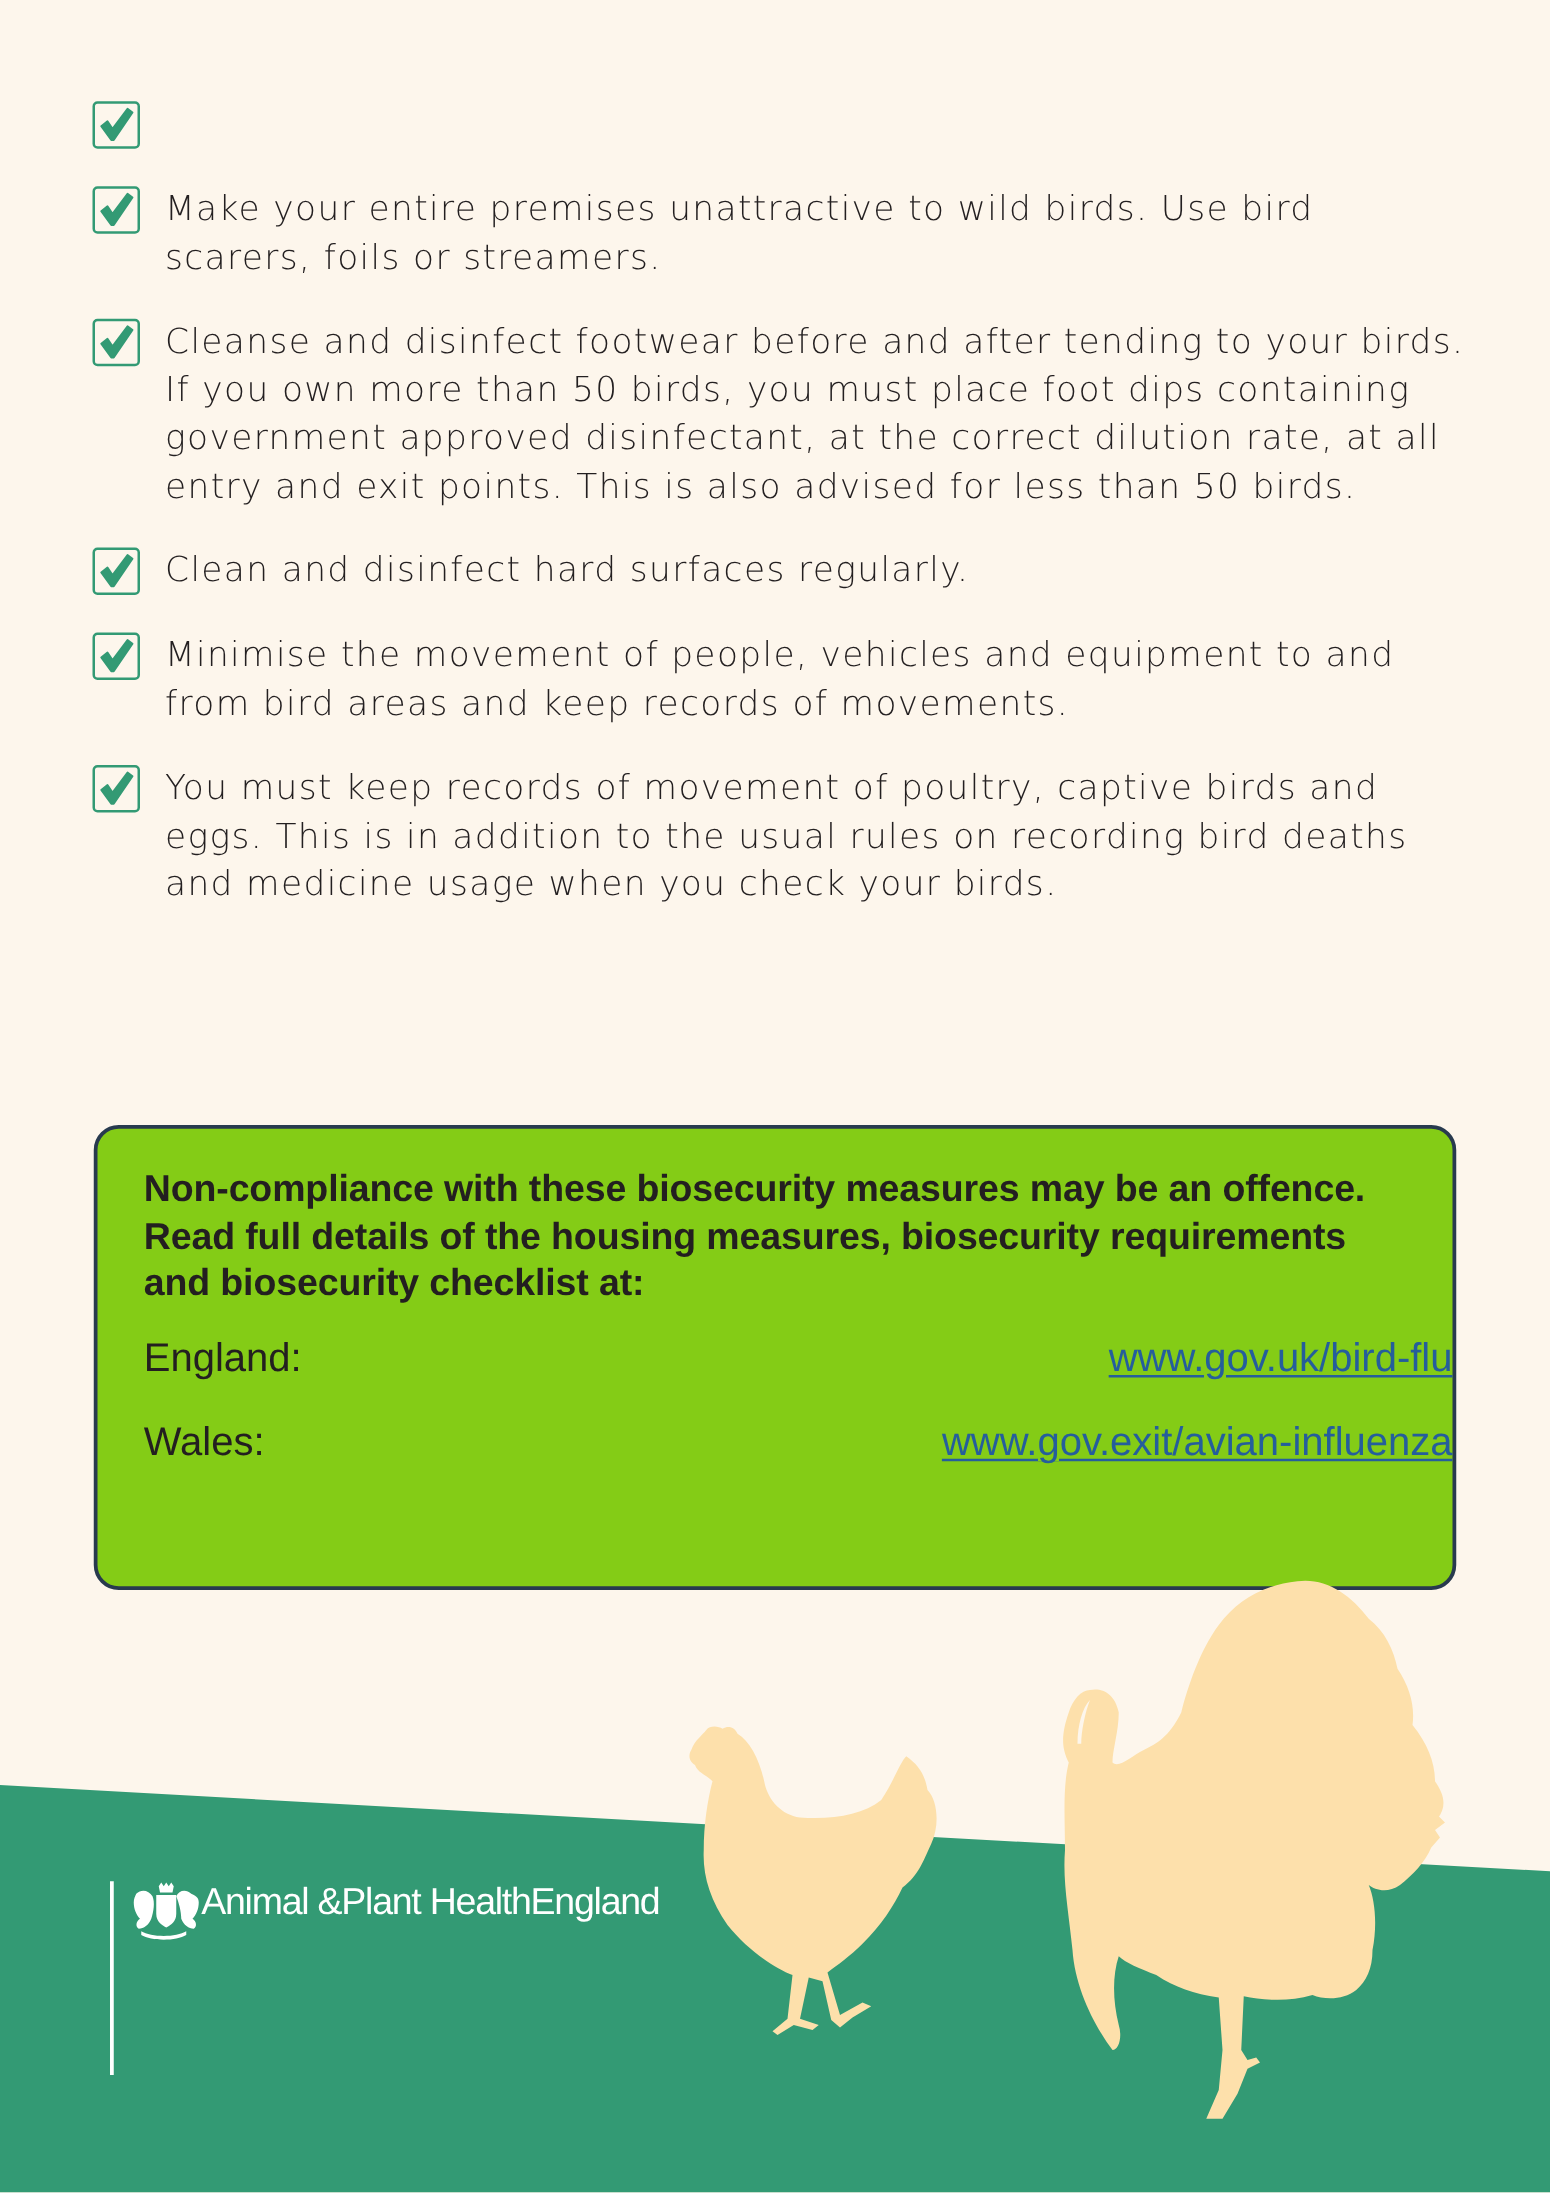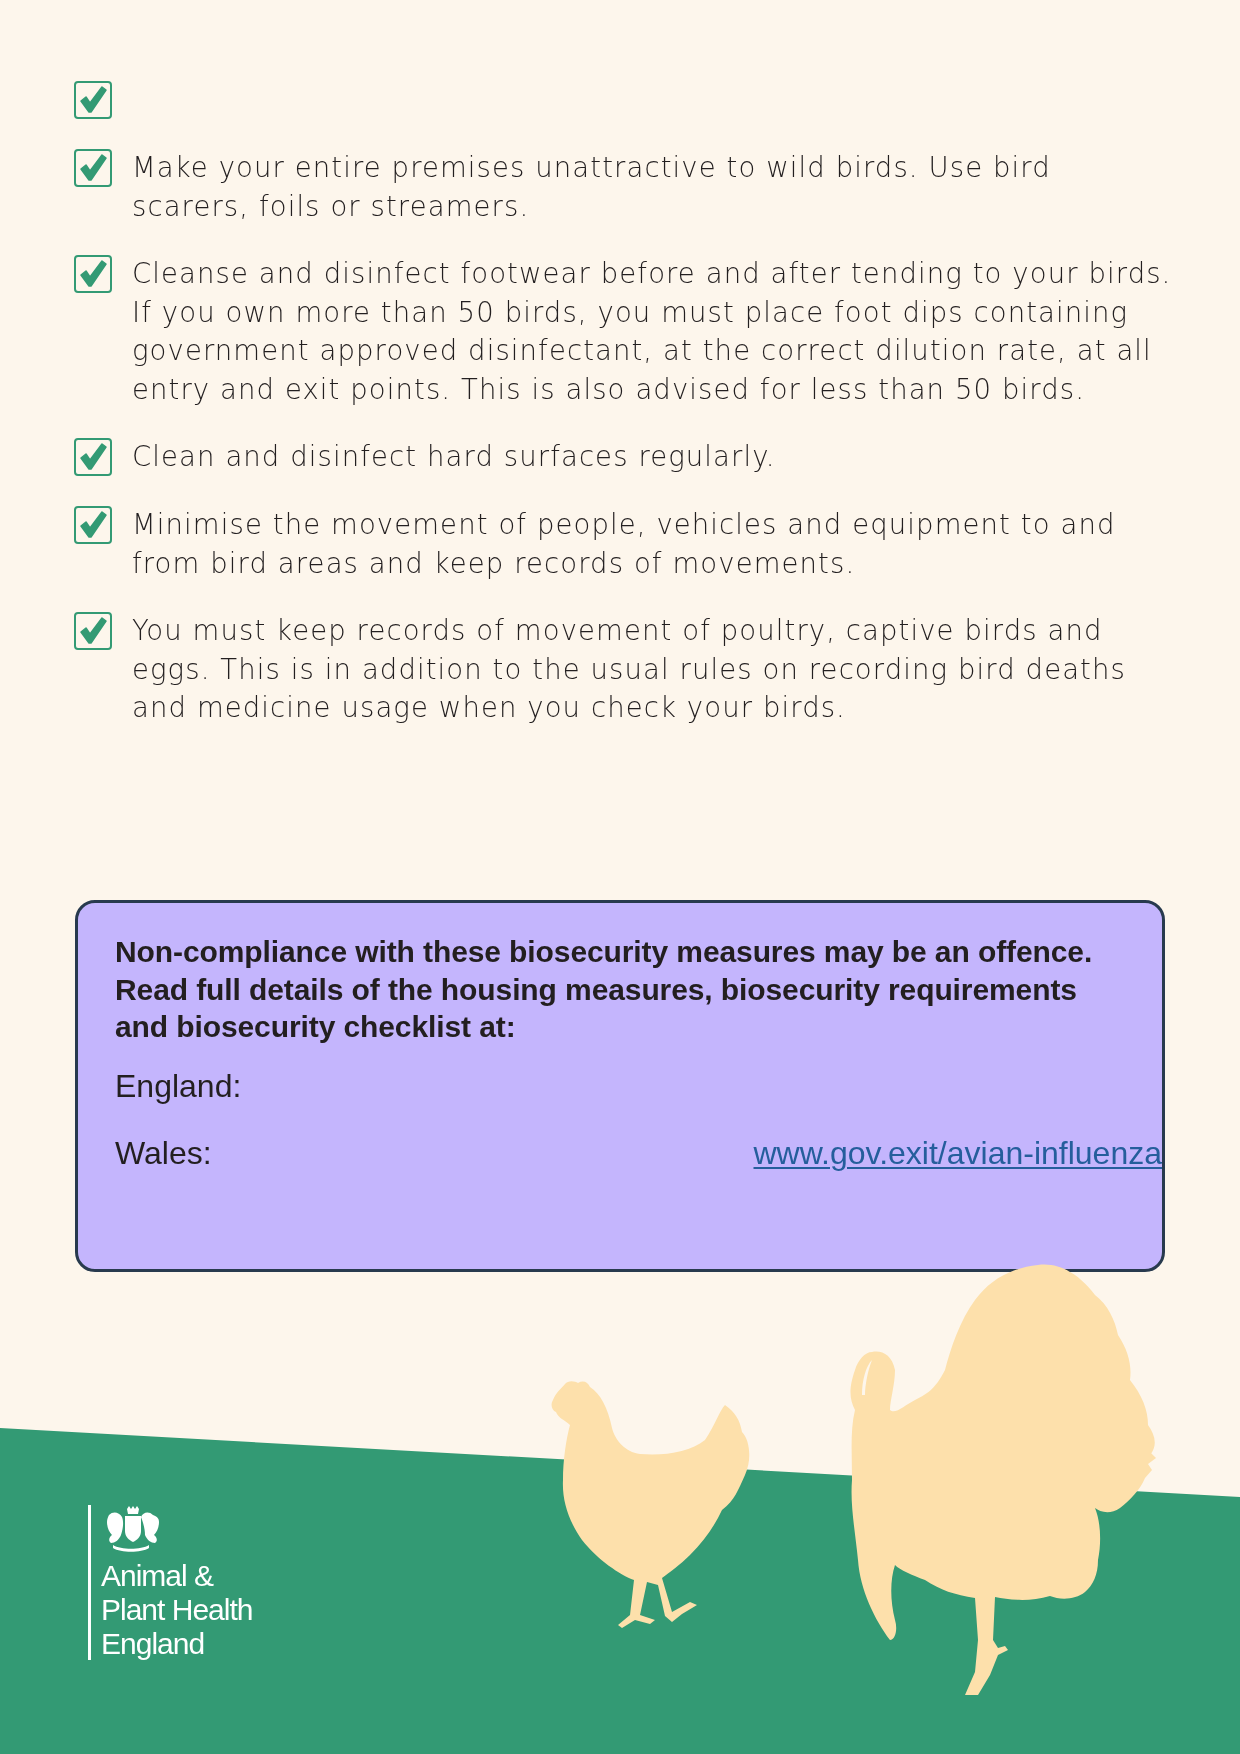--- a/index.html
+++ b/index.html
@@ -59,21 +59,21 @@
     }
     .notice-box {
       position: absolute;
       left: 75px;
       top: 900px;
       width: 1090px;
       height: 372px;
       box-sizing: border-box;
       border: 3px solid #283a4e;
       border-radius: 20px;
-      background: #c4b5fd;
+      background: #84cc16;
       padding: 30px 0 0 37px;
       z-index: 1;
     }
     .notice-text {
       font-family: "Liberation Sans", sans-serif;
       font-weight: bold;
       font-size: 30px;
       line-height: 37.5px;
       color: #231f20;
       margin: 0;
@@ -131,21 +131,21 @@
       display: flex;
     }
     .logo-rule {
       width: 3px;
       height: 155px;
       background: #ffffff;
       margin-right: 10px;
     }
     .logo-content {
       display: flex;
-      flex-direction: column;
+      flex-direction: row;
     }
     .crest {
       width: 60px;
       height: 48px;
       margin-bottom: 6px;
     }
     .logo-text {
       font-family: "Liberation Sans", sans-serif;
       color: #ffffff;
       font-size: 30px;
@@ -208,20 +208,21 @@
     </span>
     <span class="check-text">You must keep records of movement of poultry, captive birds and eggs. This is in addition to the usual rules on recording bird deaths and medicine usage when you check your birds.</span>
   </li>
 </ul>
 
 <div class="notice-box">
   <p class="notice-text">Non-compliance with these biosecurity measures may be an offence. Read full details of the housing measures, biosecurity requirements and biosecurity checklist at:</p>
   <div class="links">
     <div class="link-row">
       <span class="link-label">England:</span>
+      <a class="link-url">www.gov.uk/bird-flu</a>
     </div>
     <div class="link-row">
       <span class="link-label">Wales:</span>
       <a class="link-url">www.gov.exit/avian-influenza</a>
     </div>
   </div>
 </div>
 
 <svg class="birds" viewBox="0 0 1240 1754">
 

